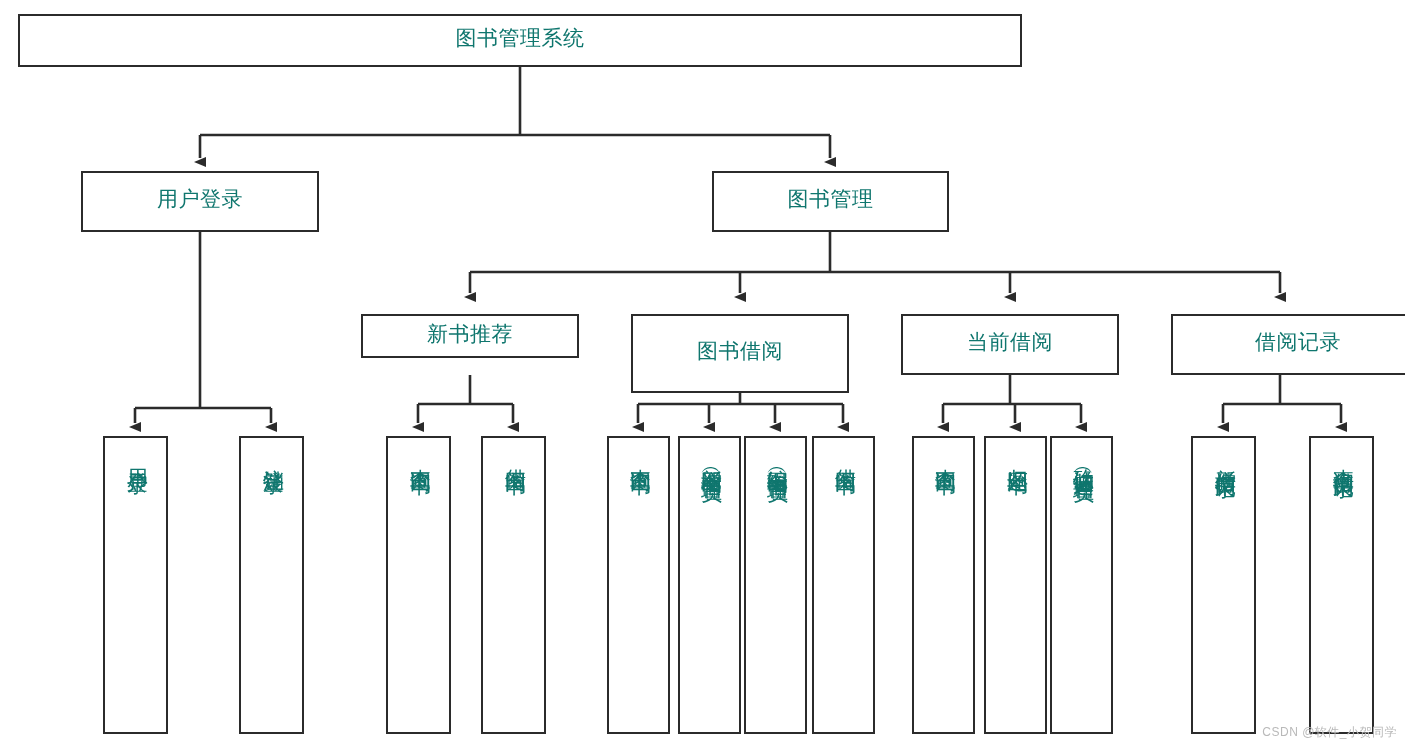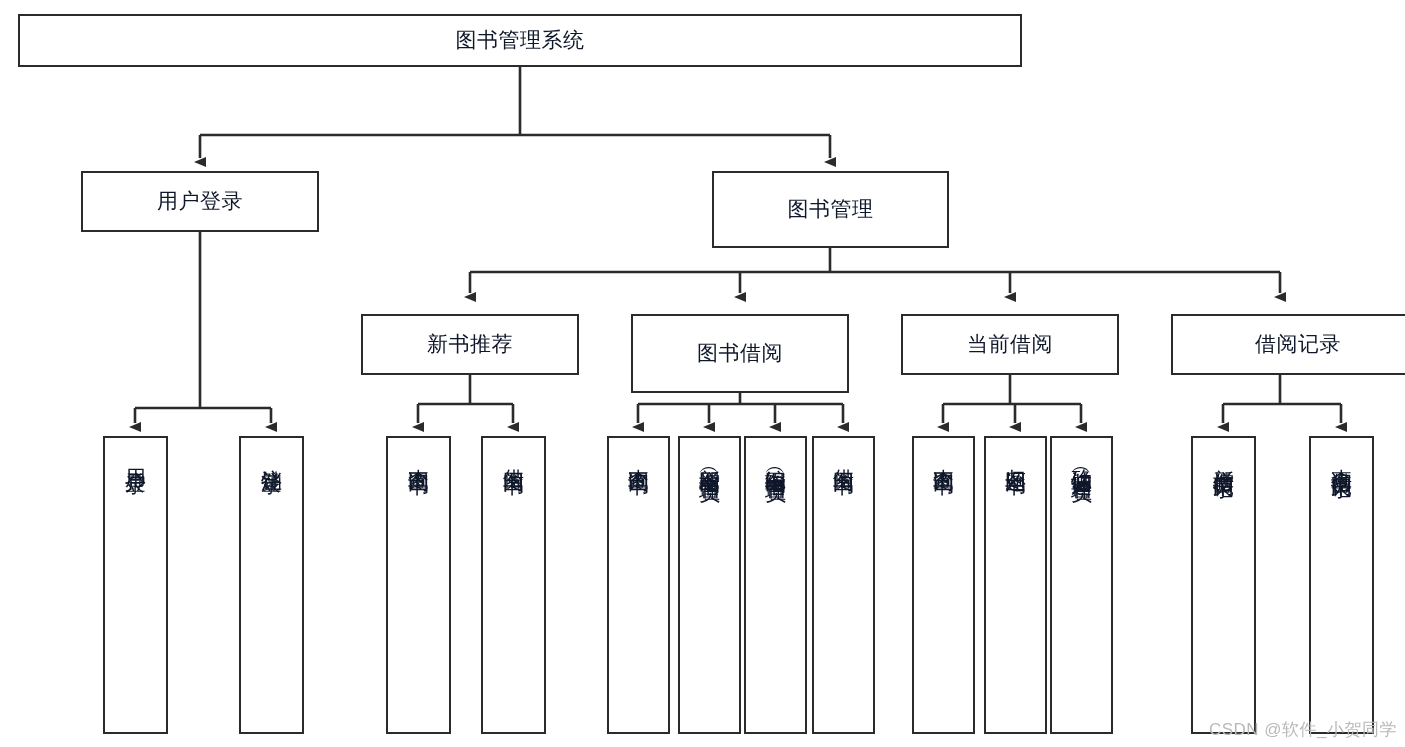--- a/index.html
+++ b/index.html
@@ -29,24 +29,25 @@
     position: absolute;
     box-sizing: border-box;
     background: #ffffff;
     border: 2.5px solid #2b2b2b;
     display: flex;
     align-items: center;
     justify-content: center;
     z-index: 2;
   }
   .node-label {
-    color: #0f172a;
+    color: #0f766e;
     letter-spacing: 0.5px;
     white-space: nowrap;
     line-height: 1.05;
+    font-family: Liberation Mono, monospace;
   }
   .node.horizontal .node-label {
     font-size: 21px;
   }
   .node.root .node-label {
     font-size: 21px;
   }
   .node.vertical {
     align-items: flex-start;
     justify-content: center;
@@ -56,21 +57,21 @@
     writing-mode: vertical-rl;
     text-orientation: upright;
     font-size: 21px;
     letter-spacing: 2px;
     white-space: nowrap;
   }
   .watermark {
     position: absolute;
     right: 8px;
     bottom: 6px;
-    font-size: 17px;
+    font-size: 12px;
     color: #b9b9b9;
     letter-spacing: 0.5px;
     z-index: 5;
     white-space: nowrap;
     text-align: right;
   }
 </style>
 </head>
 <body>
 
@@ -126,25 +127,25 @@
     </g>
   </svg>
 
   <div class="node root horizontal" style="left:18px; top:14px; width:1004px; height:53px;">
     <span class="node-label">图书管理系统</span>
   </div>
 
   <div class="node horizontal" style="left:81px; top:171px; width:238px; height:61px;">
     <span class="node-label">用户登录</span>
   </div>
-  <div class="node horizontal" style="left:712px; top:171px; width:237px; height:77px;">
+  <div class="node horizontal" style="left:712px; top:171px; width:237px; height:61px;">
     <span class="node-label">图书管理</span>
   </div>
 
-  <div class="node horizontal" style="left:361px; top:314px; width:218px; height:61px;">
+  <div class="node horizontal" style="left:361px; top:314px; width:218px; height:44px;">
     <span class="node-label">新书推荐</span>
   </div>
   <div class="node horizontal" style="left:631px; top:314px; width:218px; height:79px;">
     <span class="node-label">图书借阅</span>
   </div>
   <div class="node horizontal" style="left:901px; top:314px; width:218px; height:61px;text-align:right;">
     <span class="node-label">当前借阅</span>
   </div>
   <div class="node horizontal" style="left:1171px; top:314px; width:254px; height:61px;">
     <span class="node-label">借阅记录</span>

